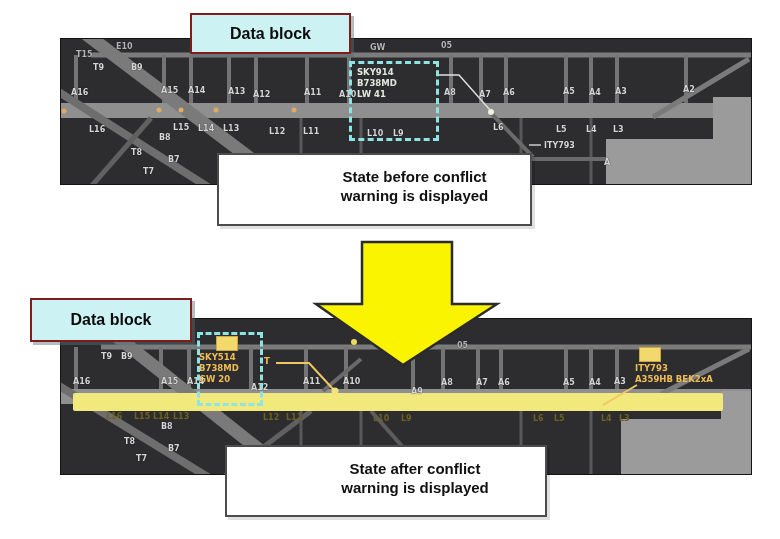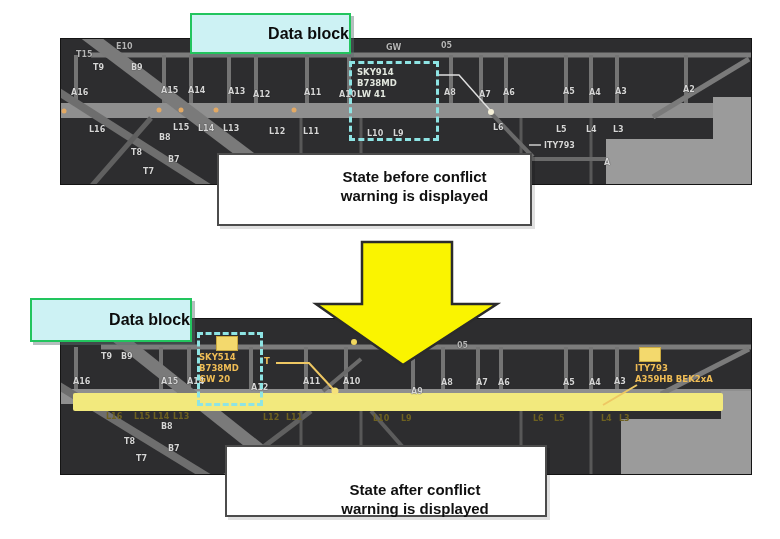--- a/index.html
+++ b/index.html
@@ -20,33 +20,33 @@
 
   
   .dblock{position:absolute;text-align:left;font:bold 8.5px "DejaVu Sans",sans-serif;
           line-height:11px;white-space:nowrap;}
   .dblock.white{color:#e2e7de;}
   .dblock.amber{color:#f0bd55;}
   .alertbox{display:block;width:20px;height:13px;background:#f3d96d;
             border:1px solid #caa93f;margin:0 auto 1px auto;}
 
   
-  .callout{position:absolute;background:#cdf2f4;border:2px solid #22c55e;
+  .callout{position:absolute;background:#cdf2f4;border:2px solid #7f1d1d;
            box-shadow:3px 3px 0 rgba(90,110,110,.45);
-           display:flex;align-items:center;justify-content:flex-end;
+           display:flex;align-items:center;justify-content:center;
            font-weight:bold;font-size:16px;color:#0b0b0b;z-index:4;}
 
   
   .caption{position:absolute;background:#ffffff;border:2px solid #4c4c4c;
            box-shadow:3px 3px 0 rgba(0,0,0,.12);
            font-weight:bold;font-size:15px;color:#101010;line-height:19px;
            text-align:center;z-index:4;}
   .caption .inner{padding-top:12px;}
   .caption.before .inner{padding-left:44px;margin-left:36px;}
-  .caption.after .inner{padding-left:58px;margin-top:21px;}
+  .caption.after .inner{padding-left:58px;}
 
   
   .arrow{position:absolute;left:300px;top:235px;z-index:3;}
 </style>
 </head>
 <body>
 
 <div class="radar" style="left:60px;top:38px;width:690px;height:145px;">
   <svg width="690" height="145" viewBox="0 0 690 145">
     <line x1="30" y1="16" x2="690" y2="16" stroke="#7c7c7c" stroke-width="5"></line>
@@ -89,21 +89,21 @@
       <circle cx="233" cy="71" r="2.5" fill="#e2a964"></circle>
     </g>
     <polyline points="376,36 398,36 429,71" fill="none" stroke="#dedede" stroke-width="1.5"></polyline>
     <circle cx="430" cy="73" r="3" fill="#f5f0d8"></circle>
     <line x1="468" y1="106" x2="480" y2="106" stroke="#cccccc" stroke-width="1.5"></line>
   </svg>
 
   <div class="labels" id="labels-before">
       <span class="rlabel g" style="left: 15px; top: 11px;">T15</span>
       <span class="rlabel g" style="left: 55px; top: 3px;">E10</span>
-      <span class="rlabel g" style="left: 325px; top: 4px;">GW</span>
+      <span class="rlabel g" style="left: 309px; top: 4px;">GW</span>
       <span class="rlabel g" style="left: 380px; top: 2px;">05</span>
       <span class="rlabel w" style="left: 32px; top: 24px;">T9</span>
       <span class="rlabel w" style="left: 70px; top: 24px;">B9</span>
       <span class="rlabel w" style="left: 10px; top: 49px;">A16</span>
       <span class="rlabel w" style="left: 100px; top: 47px;">A15</span>
       <span class="rlabel w" style="left: 127px; top: 47px;">A14</span>
       <span class="rlabel w" style="left: 167px; top: 48px;">A13</span>
       <span class="rlabel w" style="left: 192px; top: 51px;">A12</span>
       <span class="rlabel w" style="left: 243px; top: 49px;">A11</span>
       <span class="rlabel w" style="left: 278px; top: 51px;">A10</span>

